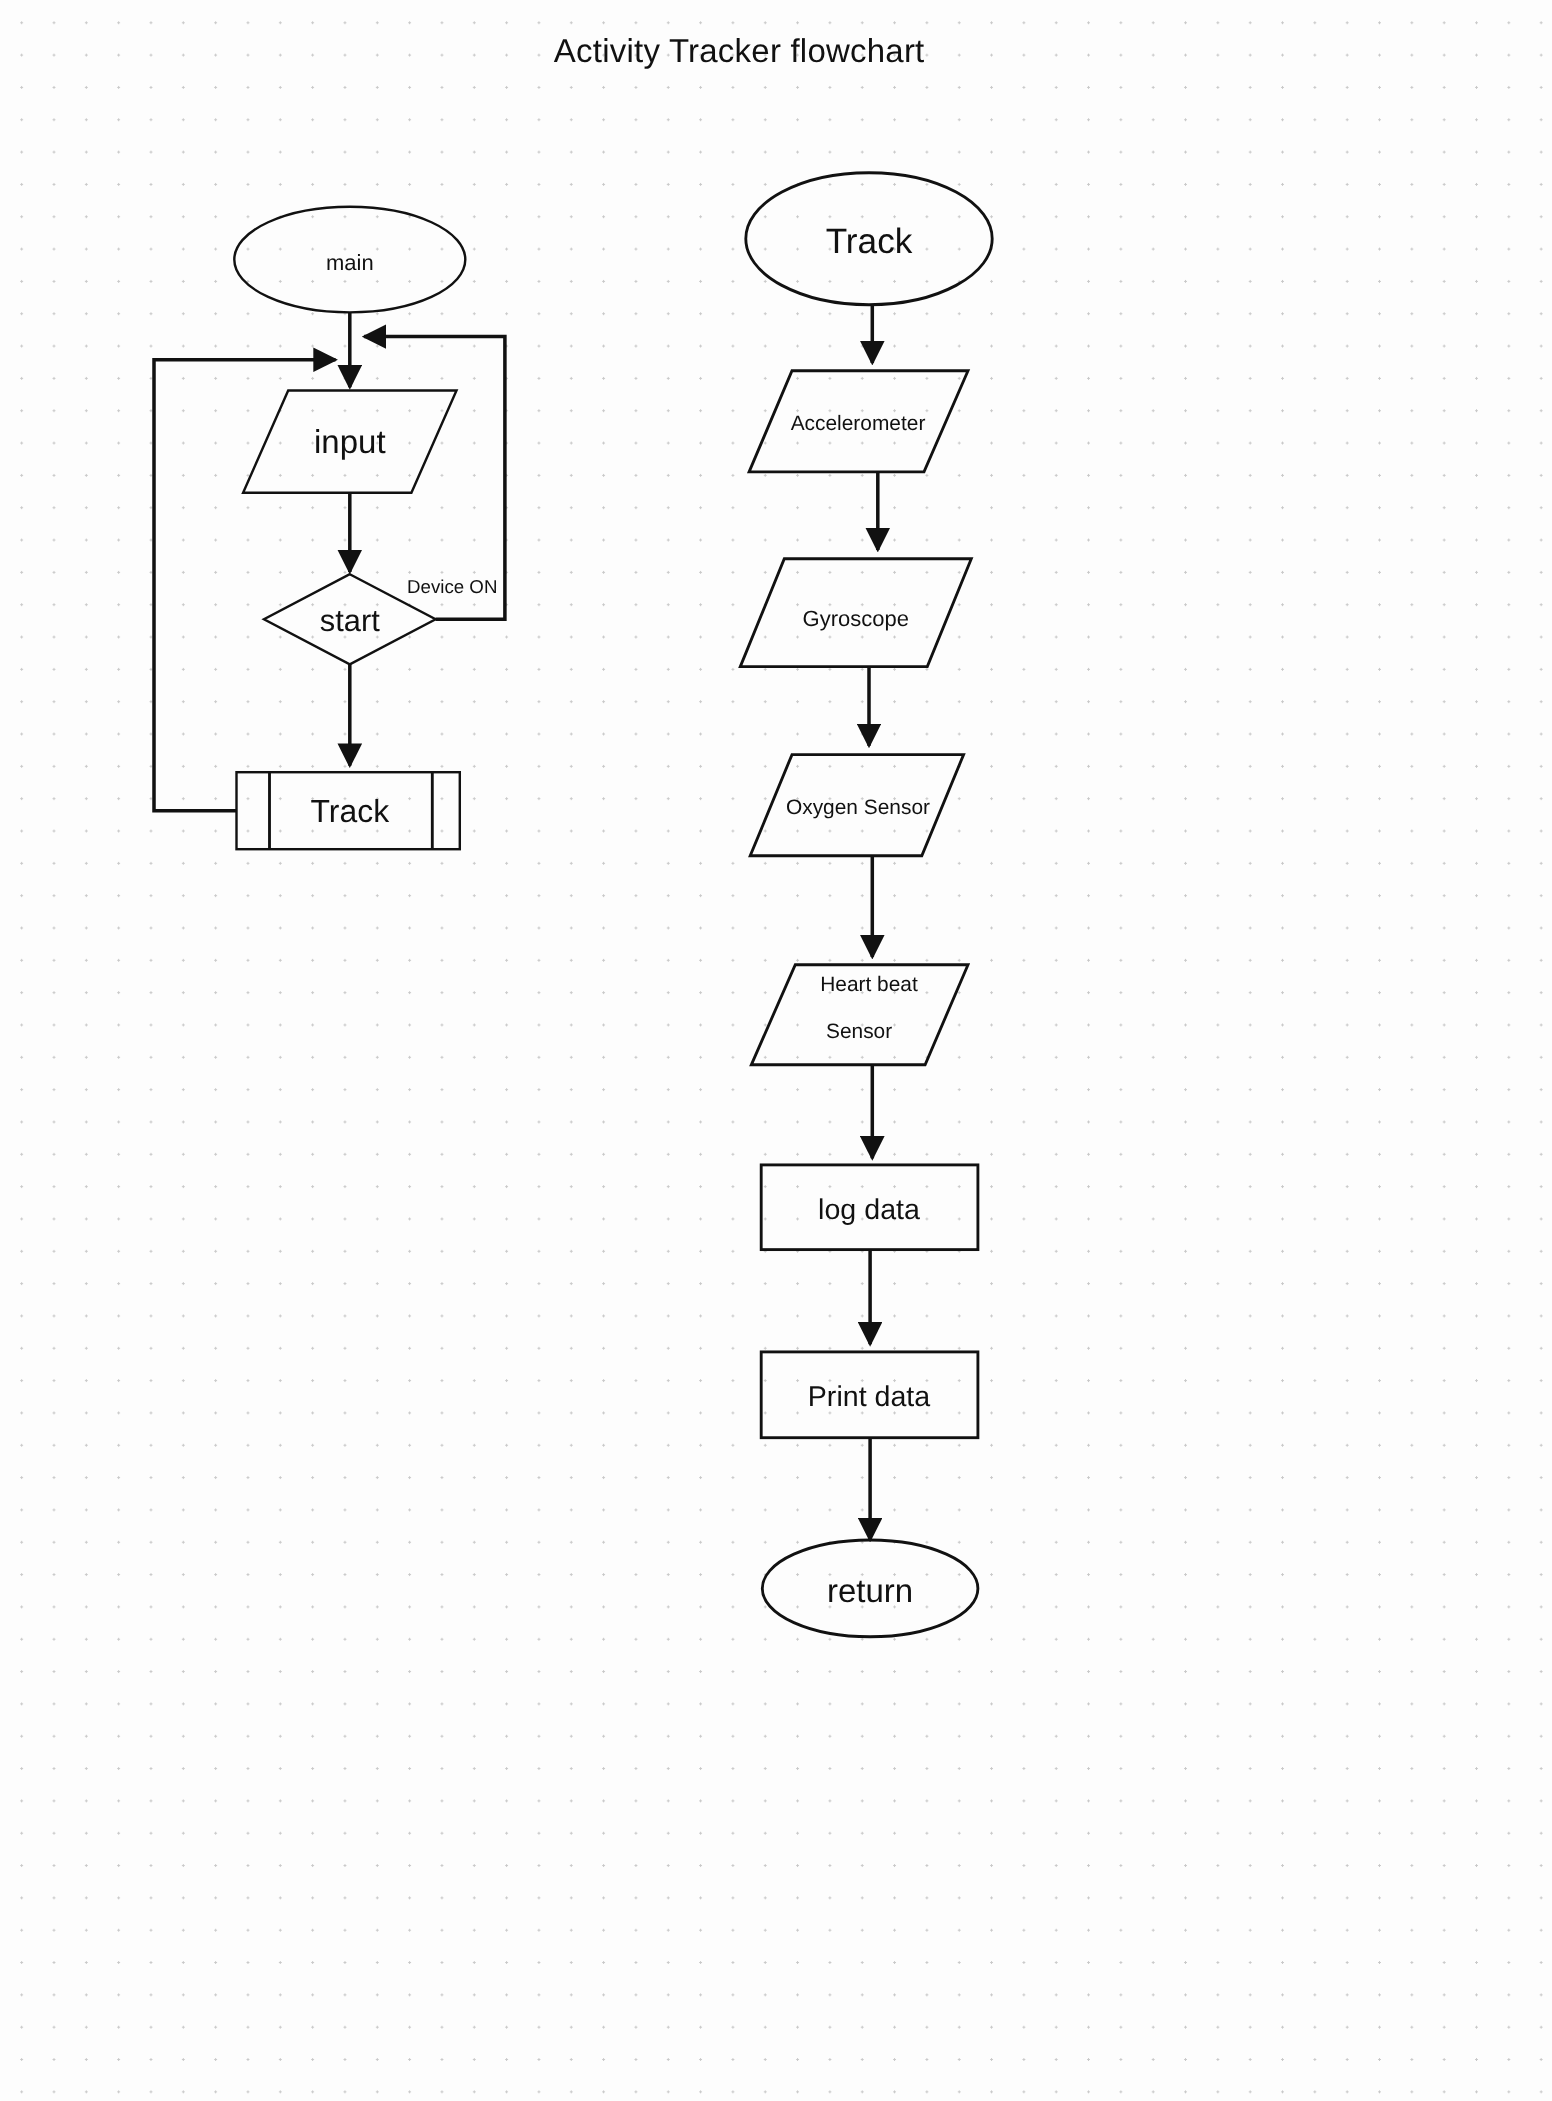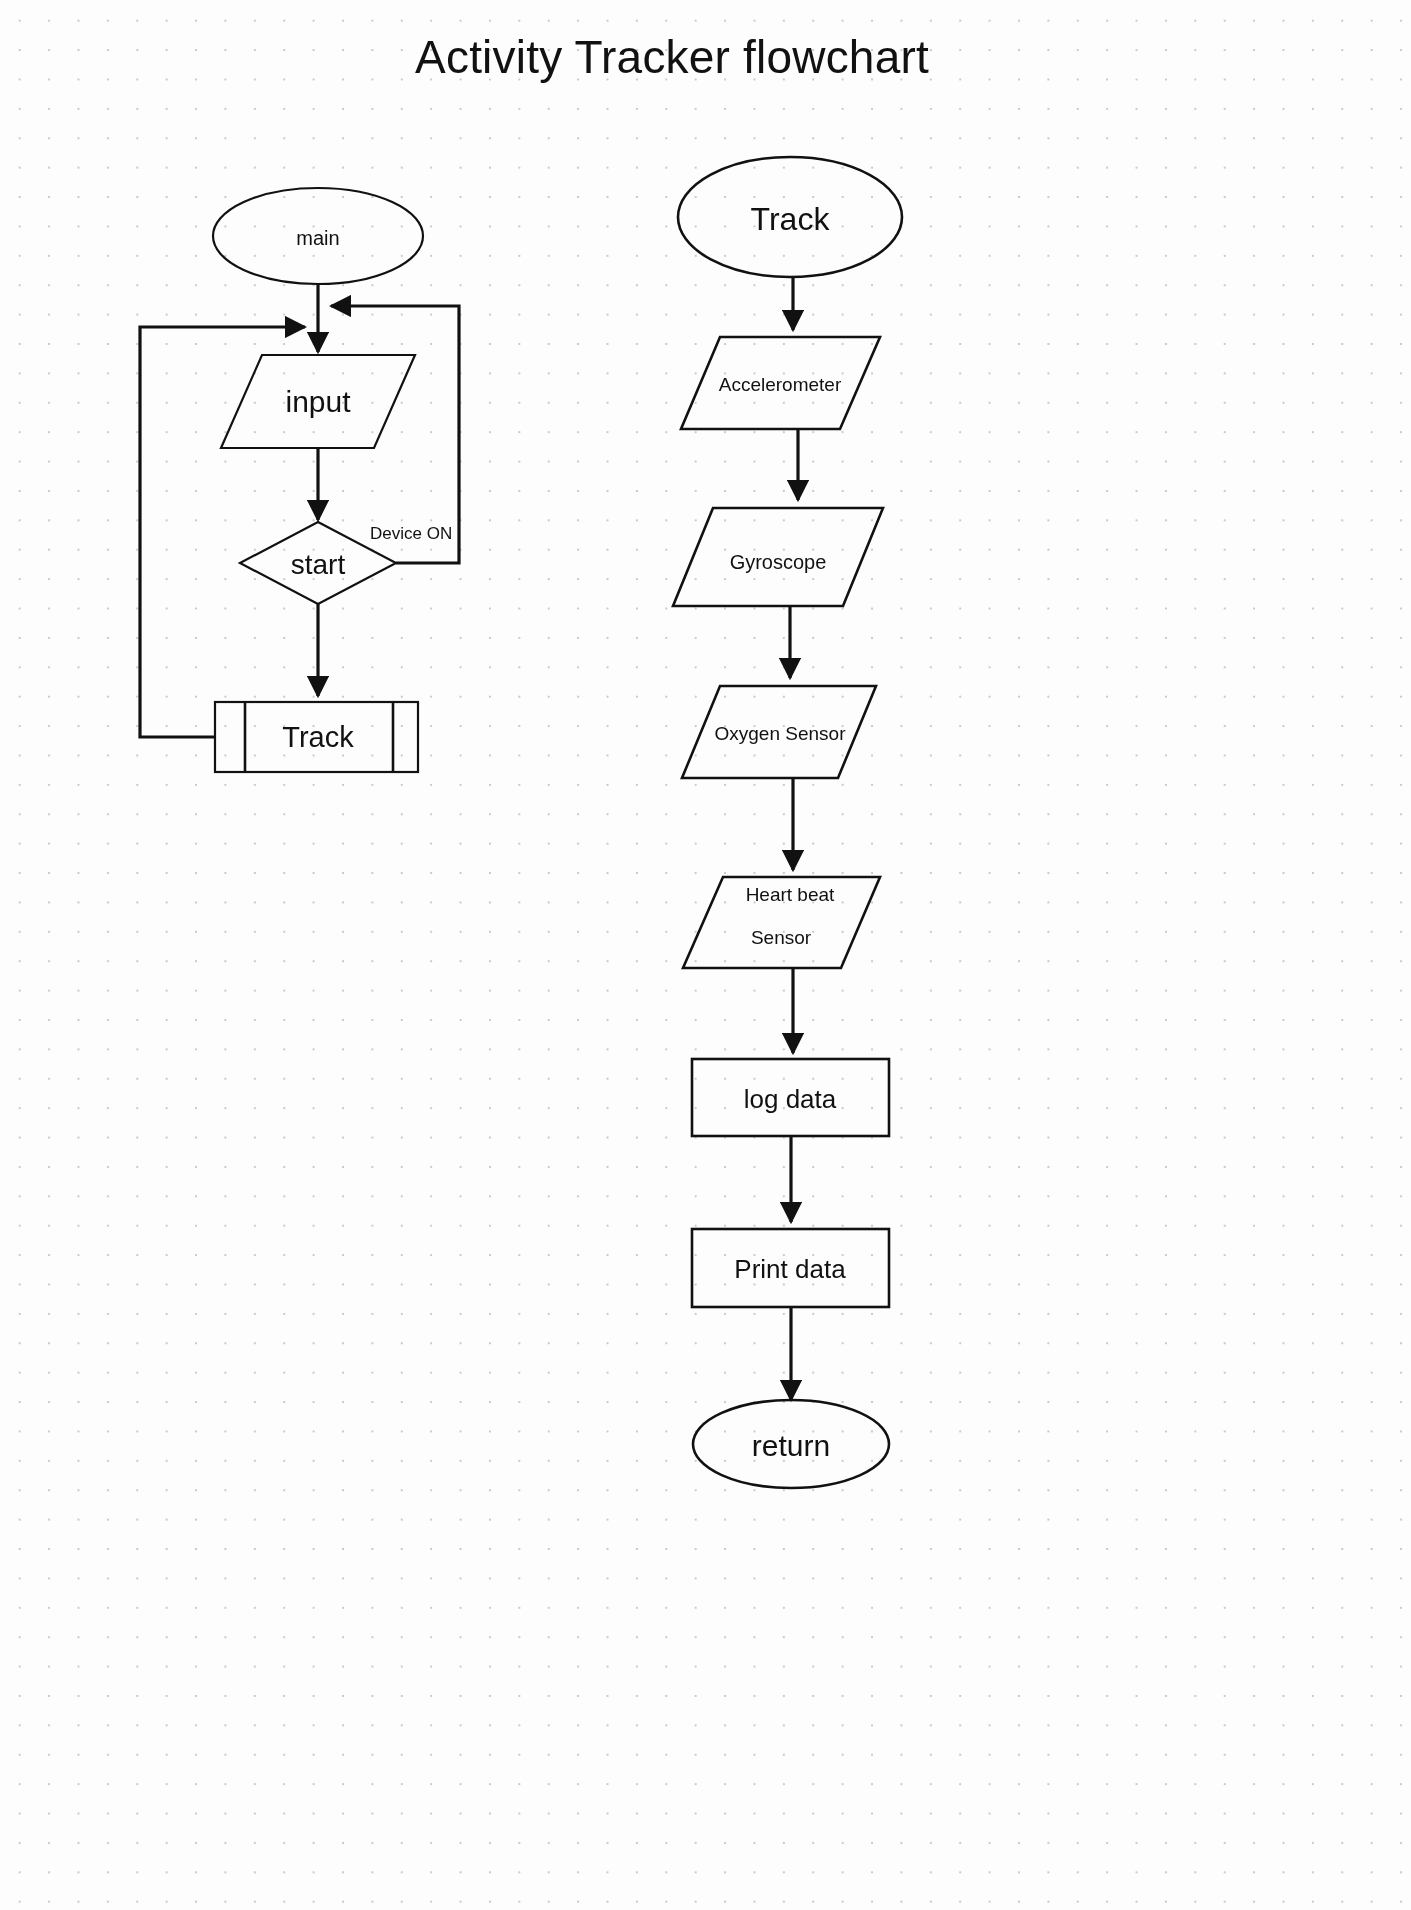--- a/index.html
+++ b/index.html
@@ -25,21 +25,21 @@
     background-image: radial-gradient(circle, #c9c9c9 1.1px, rgba(0,0,0,0) 1.2px);
     background-size: 29.4px 29.4px;
     background-position: 5px 6px;
   }
   #title {
     position: absolute;
     left: 0;
     top: 30px;
     width: 1344px;
     text-align: center;
-    font-size: 46px;
+    font-size: 30px;
     color: #111111;
     letter-spacing: 0.2px;
     white-space: nowrap;
   }
   #diagram {
     position: absolute;
     left: 0;
     top: 0;
     width: 1411px;
     height: 1910px;

